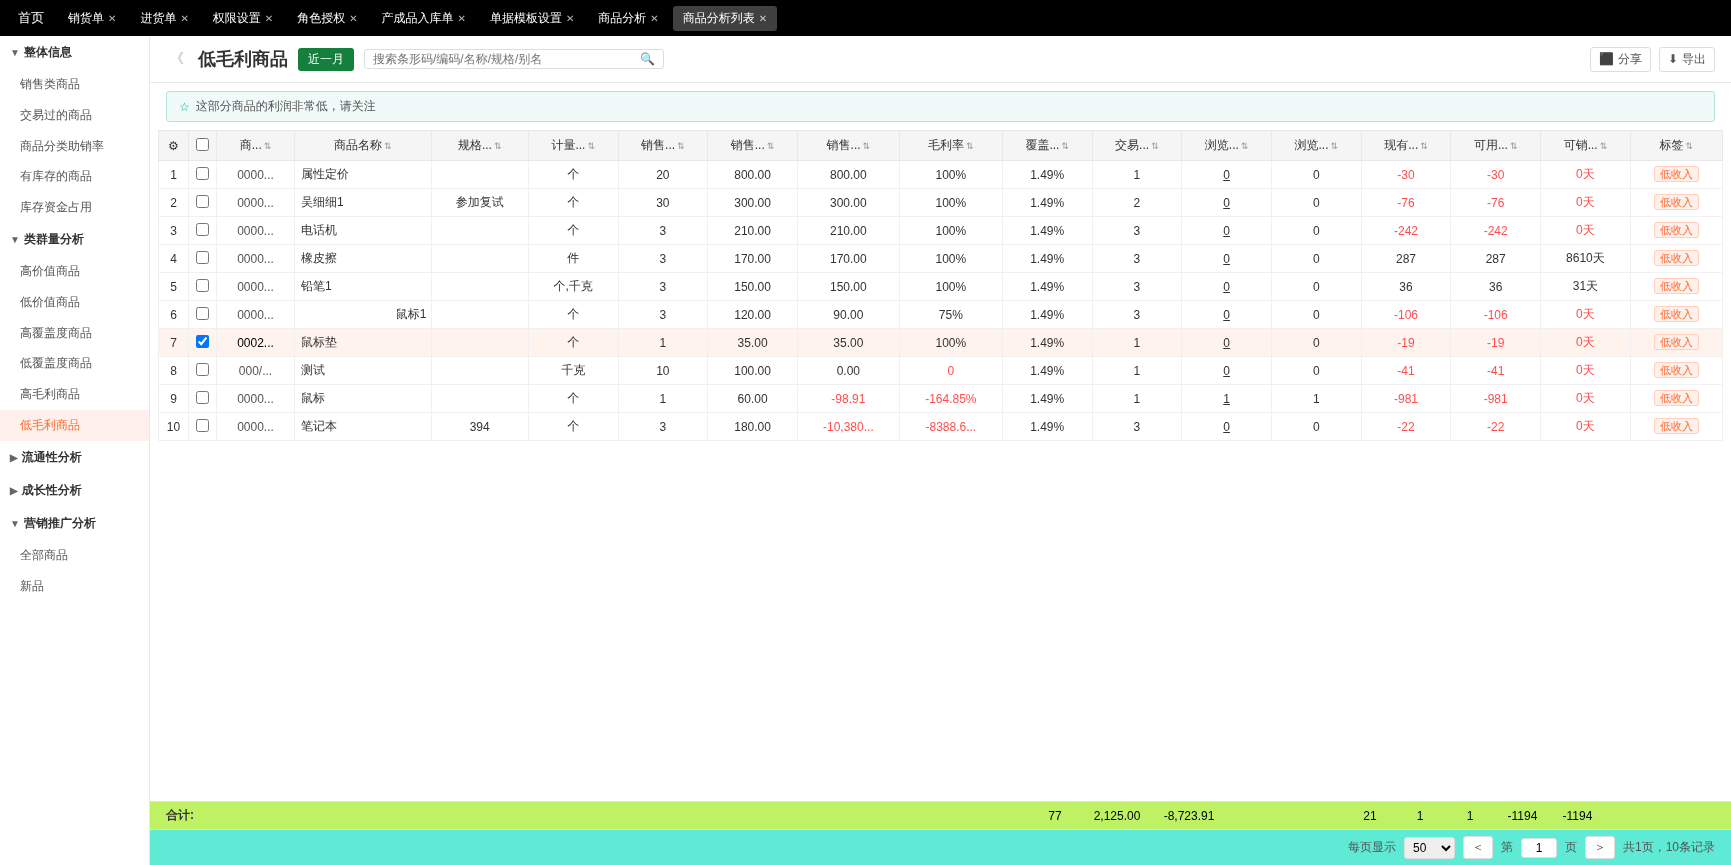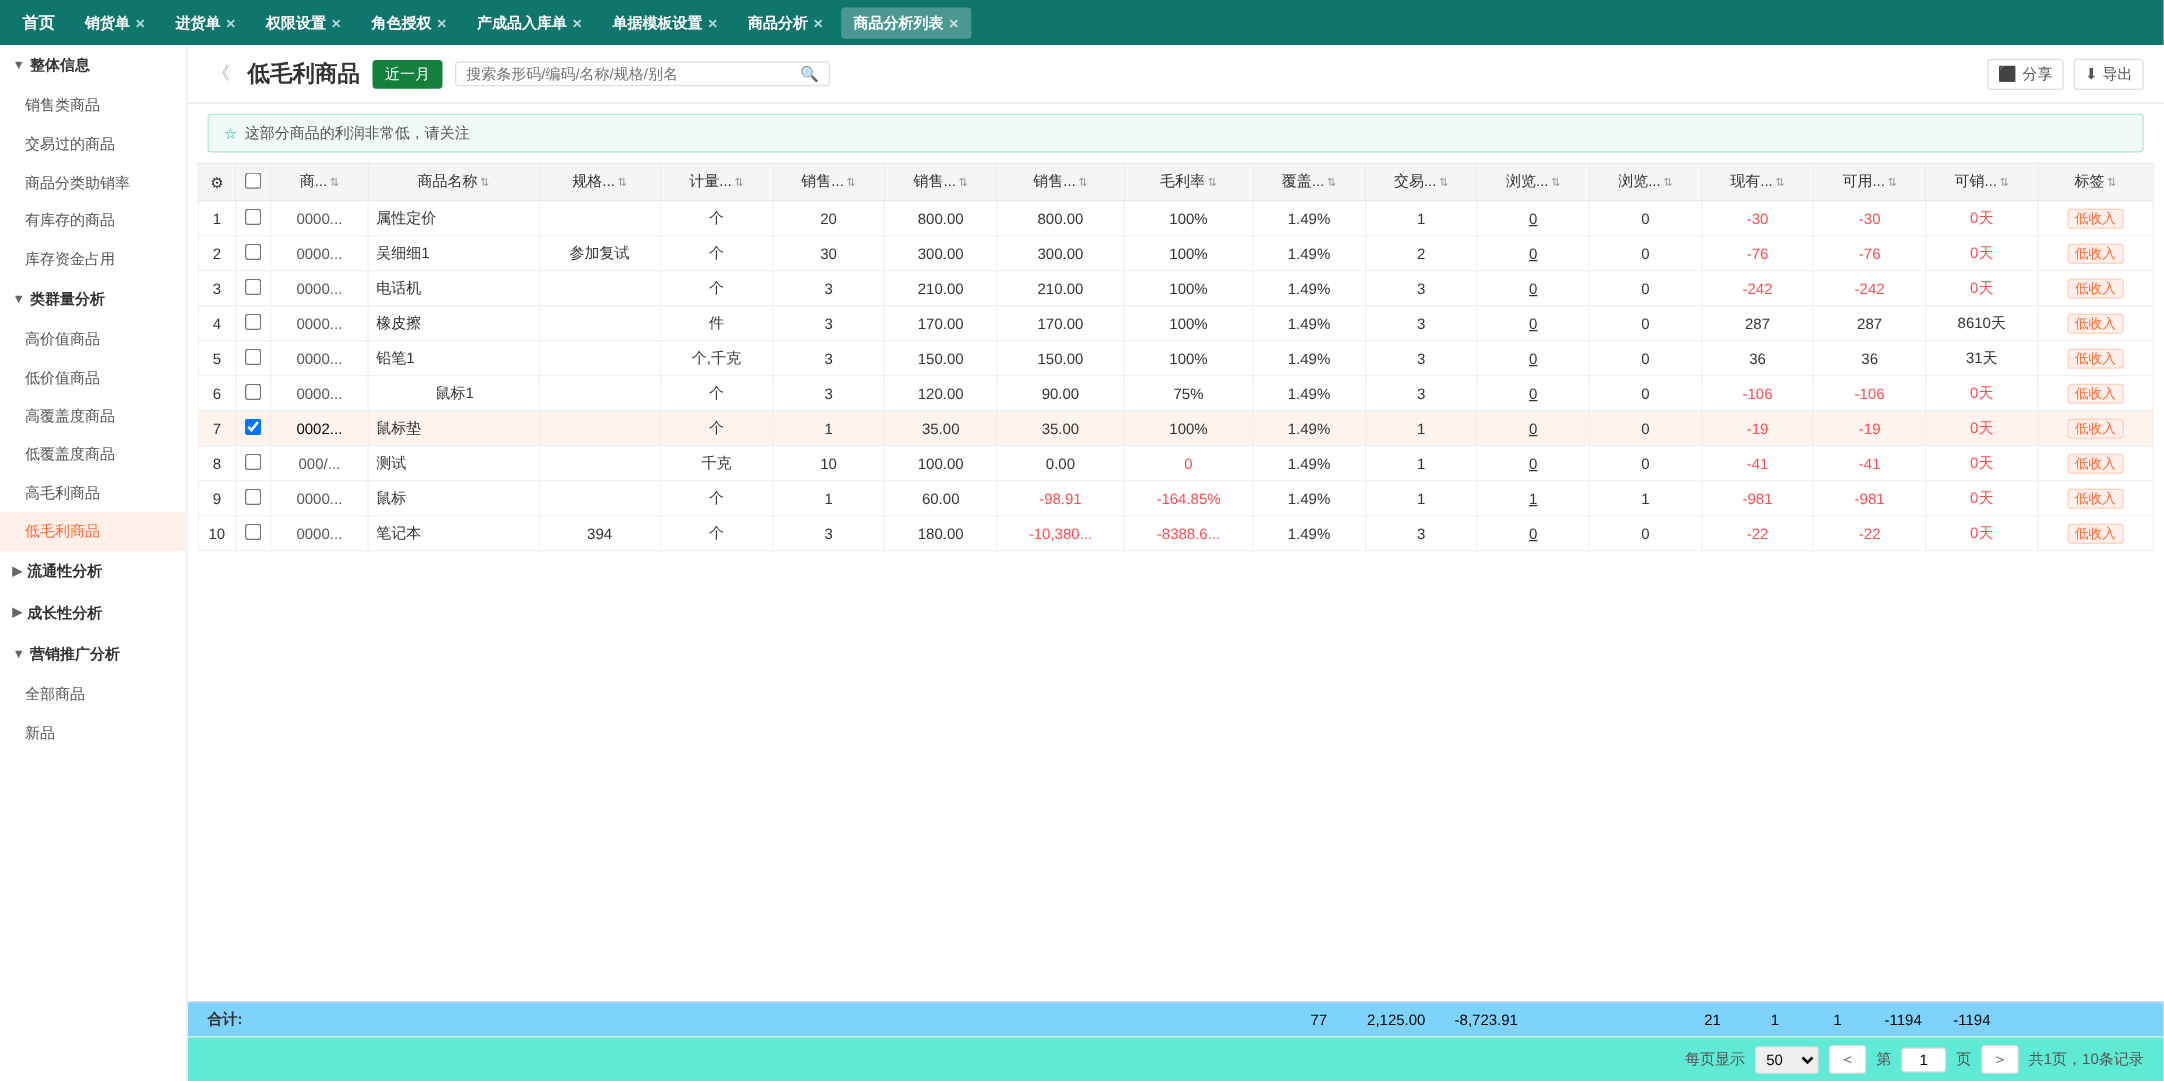--- a/index.html
+++ b/index.html
@@ -1,26 +1,25 @@
 <!DOCTYPE html>
 <html><head>
   <meta charset="utf-8">
   <style>
     * { box-sizing: border-box; margin: 0; padding: 0; font-family: 'Microsoft YaHei', Arial, sans-serif; font-size: 12px; }
     body { background: #f5f5f5; overflow: hidden; }
 
     
     .top-nav {
-      background: #0f766e;
+      background: #000000;
       display: flex;
       align-items: center;
       height: 36px;
       padding: 0 8px;
       gap: 4px;
-      font-weight: bold;
     }
     .nav-item {
       color: #fff;
       padding: 4px 10px;
       cursor: pointer;
       border-radius: 3px;
       white-space: nowrap;
       font-size: 13px;
     }
     .nav-item.active { background: rgba(255,255,255,0.25); text-align: center; }
@@ -450,21 +449,21 @@
       <td>0</td>
       <td style="color:#333;">36</td>
       <td style="color:#333;">36</td>
       <td style="color:#333;">31天</td>
       <td><span class="tag-badge">低收入</span></td>
     </tr>
             <tr>
       <td style="color:#333;">6</td>
       <td><input type="checkbox" style=""></td>
       <td style="color:#555;">0000...</td>
-      <td style="text-align:center; padding-left:6px; color:#333;">鼠标1</td>
+      <td style="text-align:right; padding-left:6px; color:#333;">鼠标1</td>
       <td></td>
       <td>个</td>
       <td>3</td>
       <td>120.00</td>
       <td style="color:#333;">90.00</td>
       <td style="color:#333;">75%</td>
       <td>1.49%</td>
       <td>3</td>
       <td style="text-decoration:underline;cursor:pointer;">0</td>
       <td>0</td>
@@ -550,21 +549,21 @@
       <td>0</td>
       <td style="color:#ff4d4f;">-22</td>
       <td style="color:#ff4d4f;">-22</td>
       <td style="color:#ff4d4f;">0天</td>
       <td><span class="tag-badge">低收入</span></td>
     </tr>
           </tbody>
       </table>
     </div>
 
-    <div style="background:#7dd3fc; border-top:1px solid #e0e0e0; padding:5px 16px; display:flex; align-items:center;">
+    <div style="background:#bef264; border-top:1px solid #e0e0e0; padding:5px 16px; display:flex; align-items:center;">
       <span style="font-weight:bold; color:#333; margin-right:8px;">合计:</span>
       <span style="flex:1;"></span>
       <span style="width:52px; text-align:center; display:inline-block;">77</span>
       <span style="width:72px; text-align:center; display:inline-block;">2,125.00</span>
       <span style="width:72px; text-align:center; display:inline-block;">-8,723.91</span>
       <span style="width:60px; text-align:center; display:inline-block;"></span>
       <span style="width:60px; text-align:center; display:inline-block;"></span>
       <span style="width:50px; text-align:center; display:inline-block;">21</span>
       <span style="width:50px; text-align:center; display:inline-block;">1</span>
       <span style="width:50px; text-align:center; display:inline-block;">1</span>

